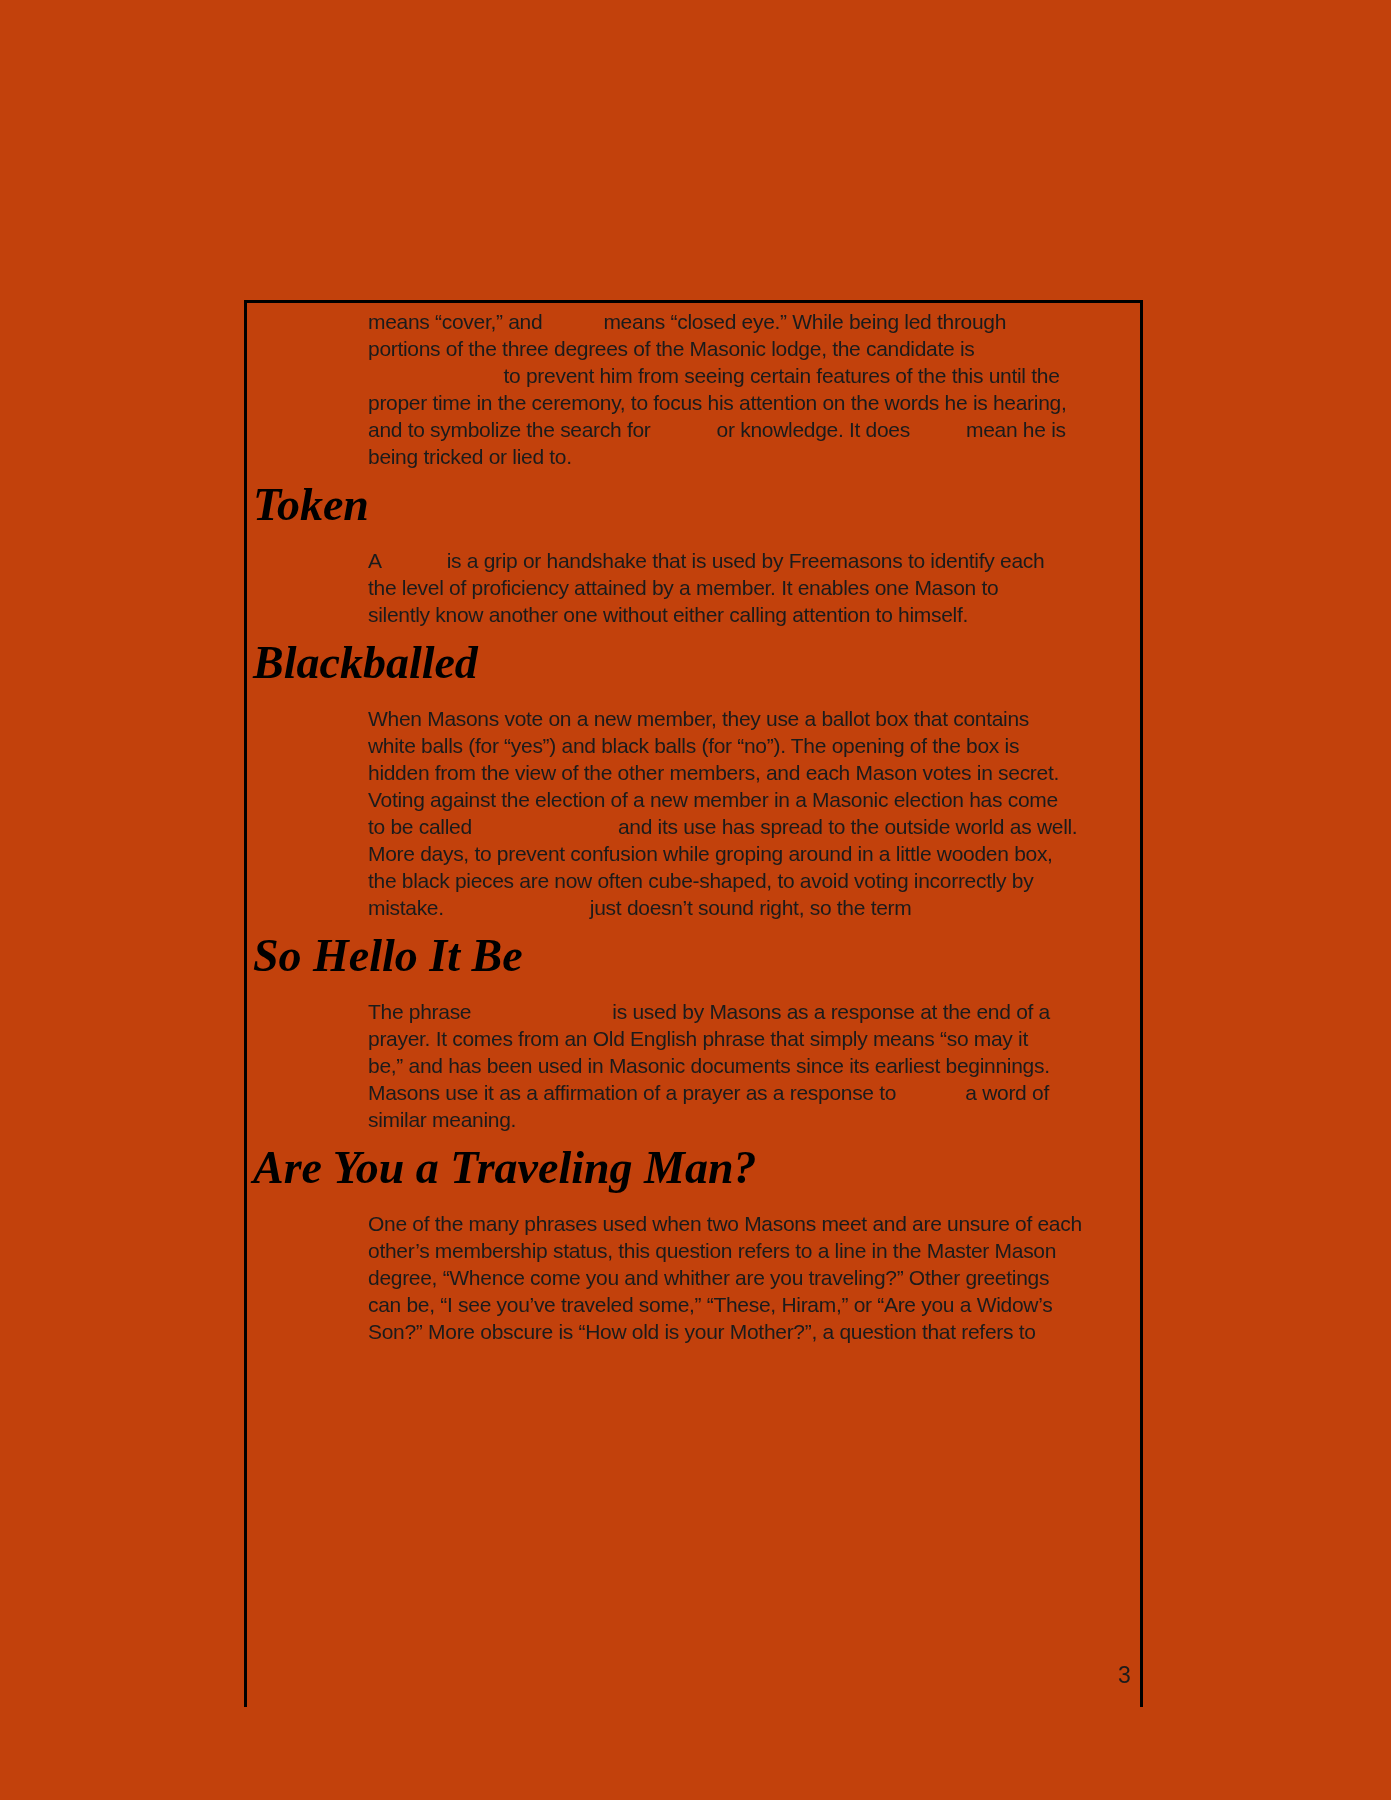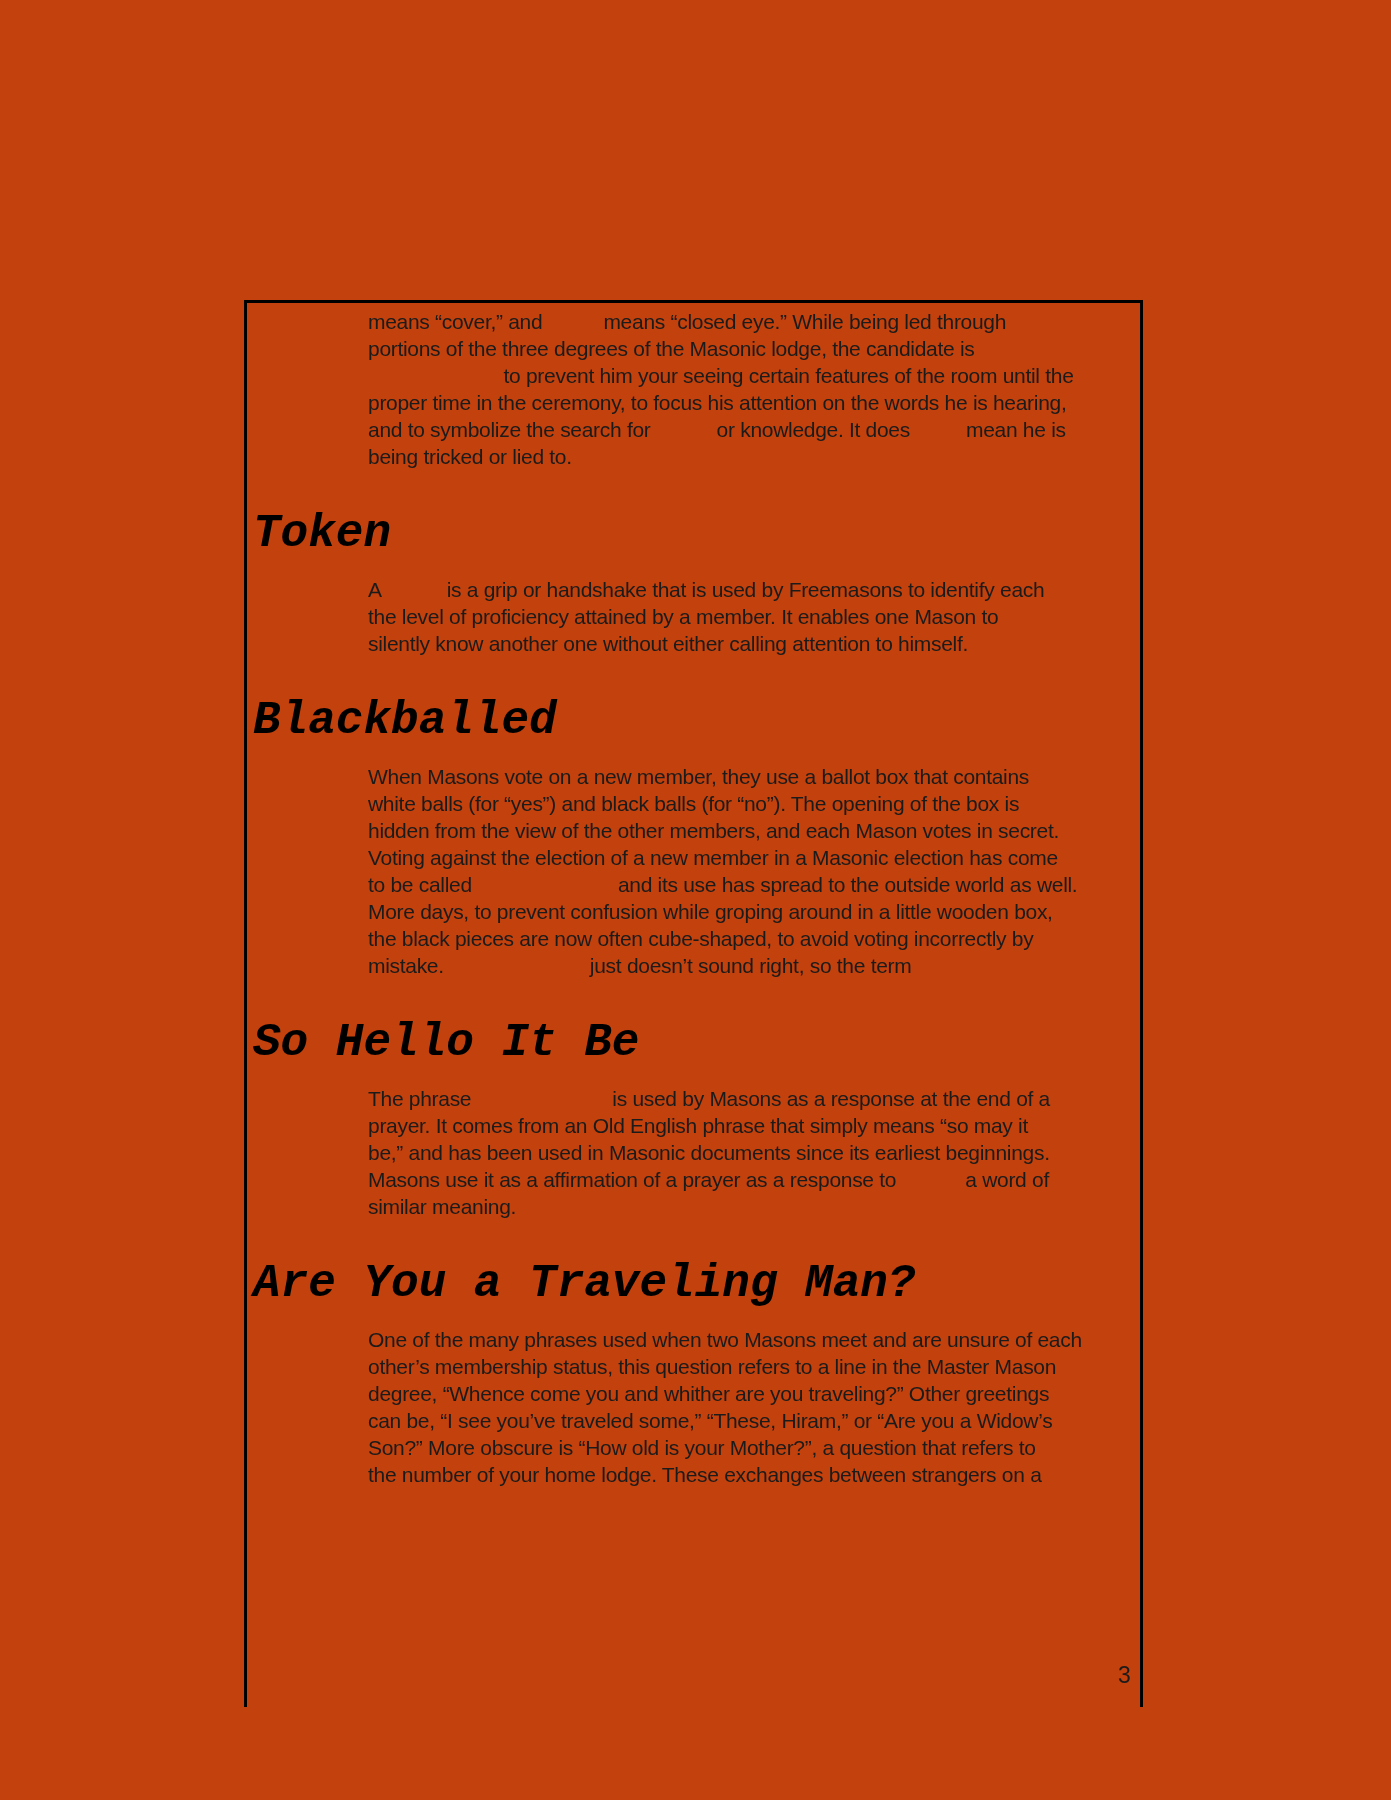--- a/index.html
+++ b/index.html
@@ -23,27 +23,27 @@
     width: 899px;
     height: 1407px;
     border-left: 3px solid #000;
     border-right: 3px solid #000;
     border-top: 3px solid #000;
     border-bottom: none;
     box-sizing: border-box;
     padding-top: 5px;
   }
   .section-heading {
-    font-family: Liberation Mono, monospace;
+    font-family: Liberation Serif, serif;
     font-style: italic;
     font-weight: 700;
     font-size: 46px;
     line-height: 56px;
     color: #000;
-    margin: 36px 0 14px 6px;
+    margin: 7px 0 14px 6px;
     white-space: nowrap;
   }
   .para {
     margin: 0 0 0 121px;
     font-size: 21px;
     line-height: 27px;
     letter-spacing: -0.3px;
     color: #1b1b1b;
   }
   .para .line {
@@ -67,21 +67,21 @@
 </style>
 </head>
 <body>
 
 <div class="page">
   <div class="typing-box">
     <div id="sections">
         <div class="para">
           <div class="line"><span>means “cover,” and </span><span class="gap" style="width: 50px;"></span><span> means “closed eye.” While being led through</span></div>
           <div class="line"><span>portions of the three degrees of the Masonic lodge, the candidate is</span></div>
-          <div class="line"><span class="gap" style="width: 130px;"></span><span> to prevent him your seeing certain features of the room until the</span></div>
+          <div class="line"><span class="gap" style="width: 130px;"></span><span> to prevent him from seeing certain features of the this until the</span></div>
           <div class="line"><span>proper time in the ceremony, to focus his attention on the words he is hearing,</span></div>
           <div class="line"><span>and to symbolize the search for </span><span class="gap" style="width: 55px;"></span><span> or knowledge. It does </span><span class="gap" style="width: 45px;"></span><span> mean he is</span></div>
           <div class="line"><span>being tricked or lied to.</span></div>
         </div>
         <h2 class="section-heading">Token</h2>
         <div class="para">
           <div class="line"><span>A </span><span class="gap" style="width: 55px;"></span><span> is a grip or handshake that is used by Freemasons to identify each</span></div>
           <div class="line"><span>the level of proficiency attained by a member. It enables one Mason to</span></div>
           <div class="line"><span>silently know another one without either calling attention to himself.</span></div>
         </div>
@@ -104,18 +104,17 @@
           <div class="line"><span>Masons use it as a affirmation of a prayer as a response to </span><span class="gap" style="width: 58px;"></span><span> a word of</span></div>
           <div class="line"><span>similar meaning.</span></div>
         </div>
         <h2 class="section-heading">Are You a Traveling Man?</h2>
         <div class="para">
           <div class="line"><span>One of the many phrases used when two Masons meet and are unsure of each</span></div>
           <div class="line"><span>other’s membership status, this question refers to a line in the Master Mason</span></div>
           <div class="line"><span>degree, “Whence come you and whither are you traveling?” Other greetings</span></div>
           <div class="line"><span>can be, “I see you’ve traveled some,” “These, Hiram,” or “Are you a Widow’s</span></div>
           <div class="line"><span>Son?” More obscure is “How old is your Mother?”, a question that refers to</span></div>
-          <div class="line"><span>the number of your home lodge. These exchanges between strangers on a</span></div>
         </div>
       </div>
   </div>
   <div class="page-number">3</div>
 </div>
 
 </body></html>

